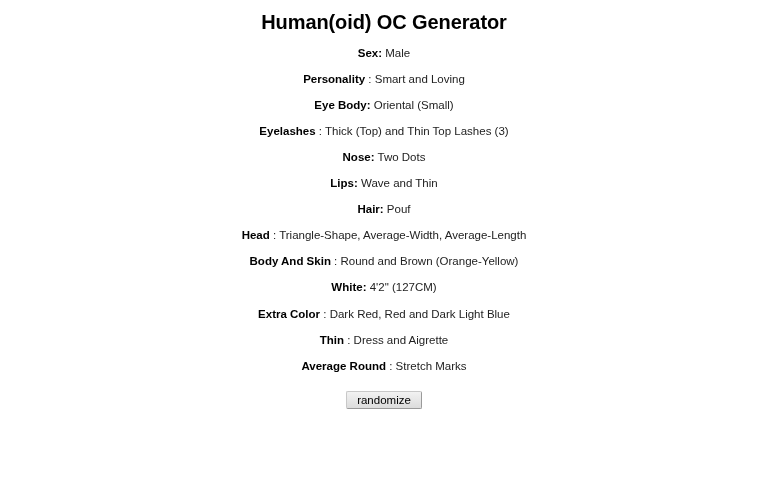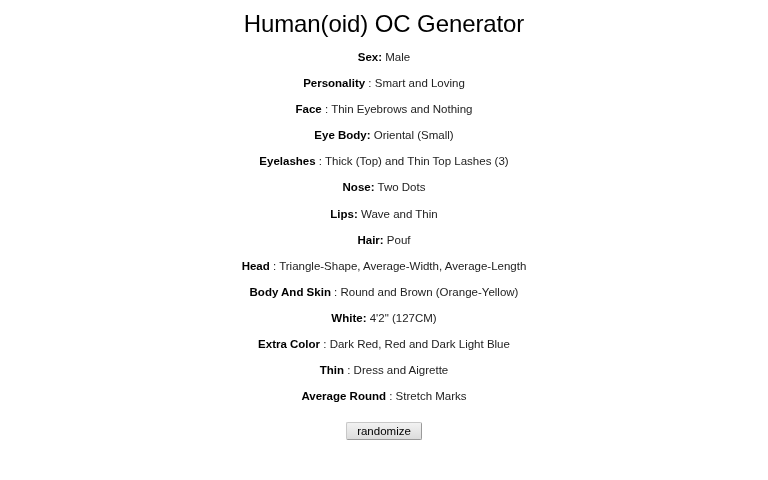--- a/index.html
+++ b/index.html
@@ -14,22 +14,22 @@
     overflow: hidden;
     font-family: "Liberation Sans", sans-serif;
     color: #000000;
     text-align: center;
     -webkit-font-smoothing: antialiased;
   }
   .page {
     padding-top: 11px;
   }
   h1.title {
-    font-size: 24px;
-    font-weight: normal;
+    font-size: 20px;
+    font-weight: bold;
     line-height: 1.1;
     margin: 0 0 0 0;
     padding: 0;
     letter-spacing: -0.1px;
     color: #000;
   }
   .traits {
     margin: 0;
     padding: 0;
     list-style: none;
@@ -71,21 +71,20 @@
 </head>
 <body>
 
 <div class="page">
 
   <h1 class="title">Human(oid) OC Generator</h1>
 
   <div class="traits">
       <p class="trait"><span class="trait-label">Sex:</span> <span class="trait-value">Male</span></p>
       <p class="trait"><span class="trait-label">Personality</span> <span class="trait-value">: Smart and Loving</span></p>
-      <p class="trait"><span class="trait-label">Face</span> <span class="trait-value">: Thin Eyebrows and Nothing</span></p>
       <p class="trait"><span class="trait-label">Eye Body:</span> <span class="trait-value">Oriental (Small)</span></p>
       <p class="trait"><span class="trait-label">Eyelashes</span> <span class="trait-value">: Thick (Top) and Thin Top Lashes (3)</span></p>
       <p class="trait"><span class="trait-label">Nose:</span> <span class="trait-value">Two Dots</span></p>
       <p class="trait"><span class="trait-label">Lips:</span> <span class="trait-value">Wave and Thin</span></p>
       <p class="trait"><span class="trait-label">Hair:</span> <span class="trait-value">Pouf</span></p>
       <p class="trait"><span class="trait-label">Head</span> <span class="trait-value">: Triangle-Shape, Average-Width, Average-Length</span></p>
       <p class="trait"><span class="trait-label">Body And Skin</span> <span class="trait-value">: Round and Brown (Orange-Yellow)</span></p>
       <p class="trait"><span class="trait-label">White:</span> <span class="trait-value">4'2" (127CM)</span></p>
       <p class="trait"><span class="trait-label">Extra Color</span> <span class="trait-value">: Dark Red, Red and Dark Light Blue</span></p>
       <p class="trait"><span class="trait-label">Thin</span> <span class="trait-value">: Dress and Aigrette</span></p>

